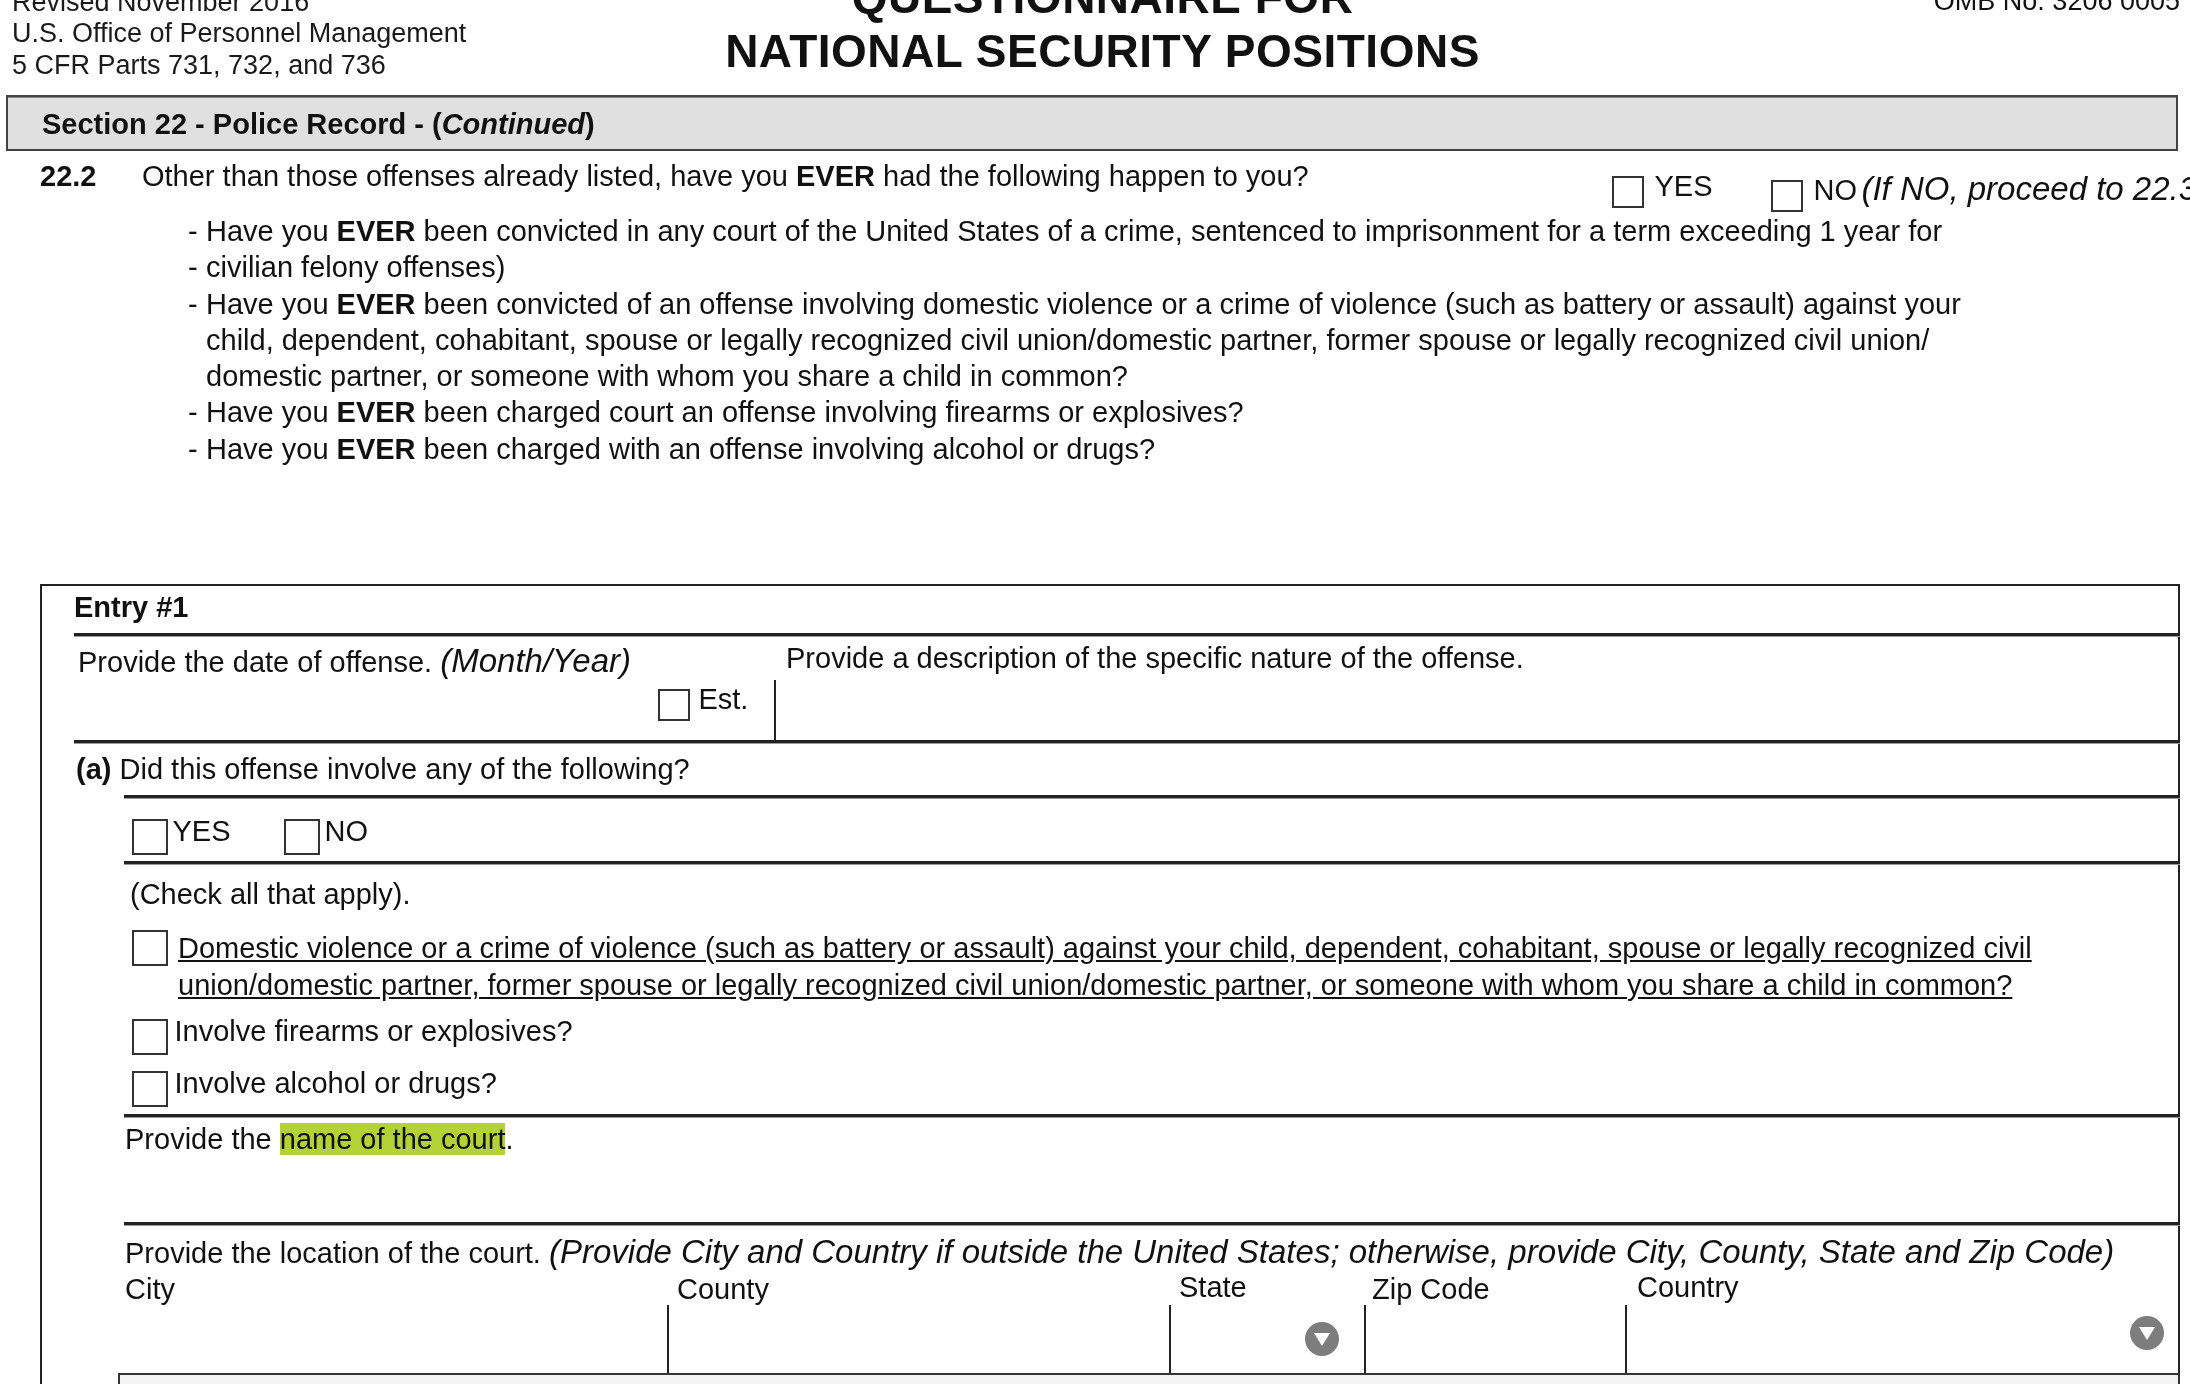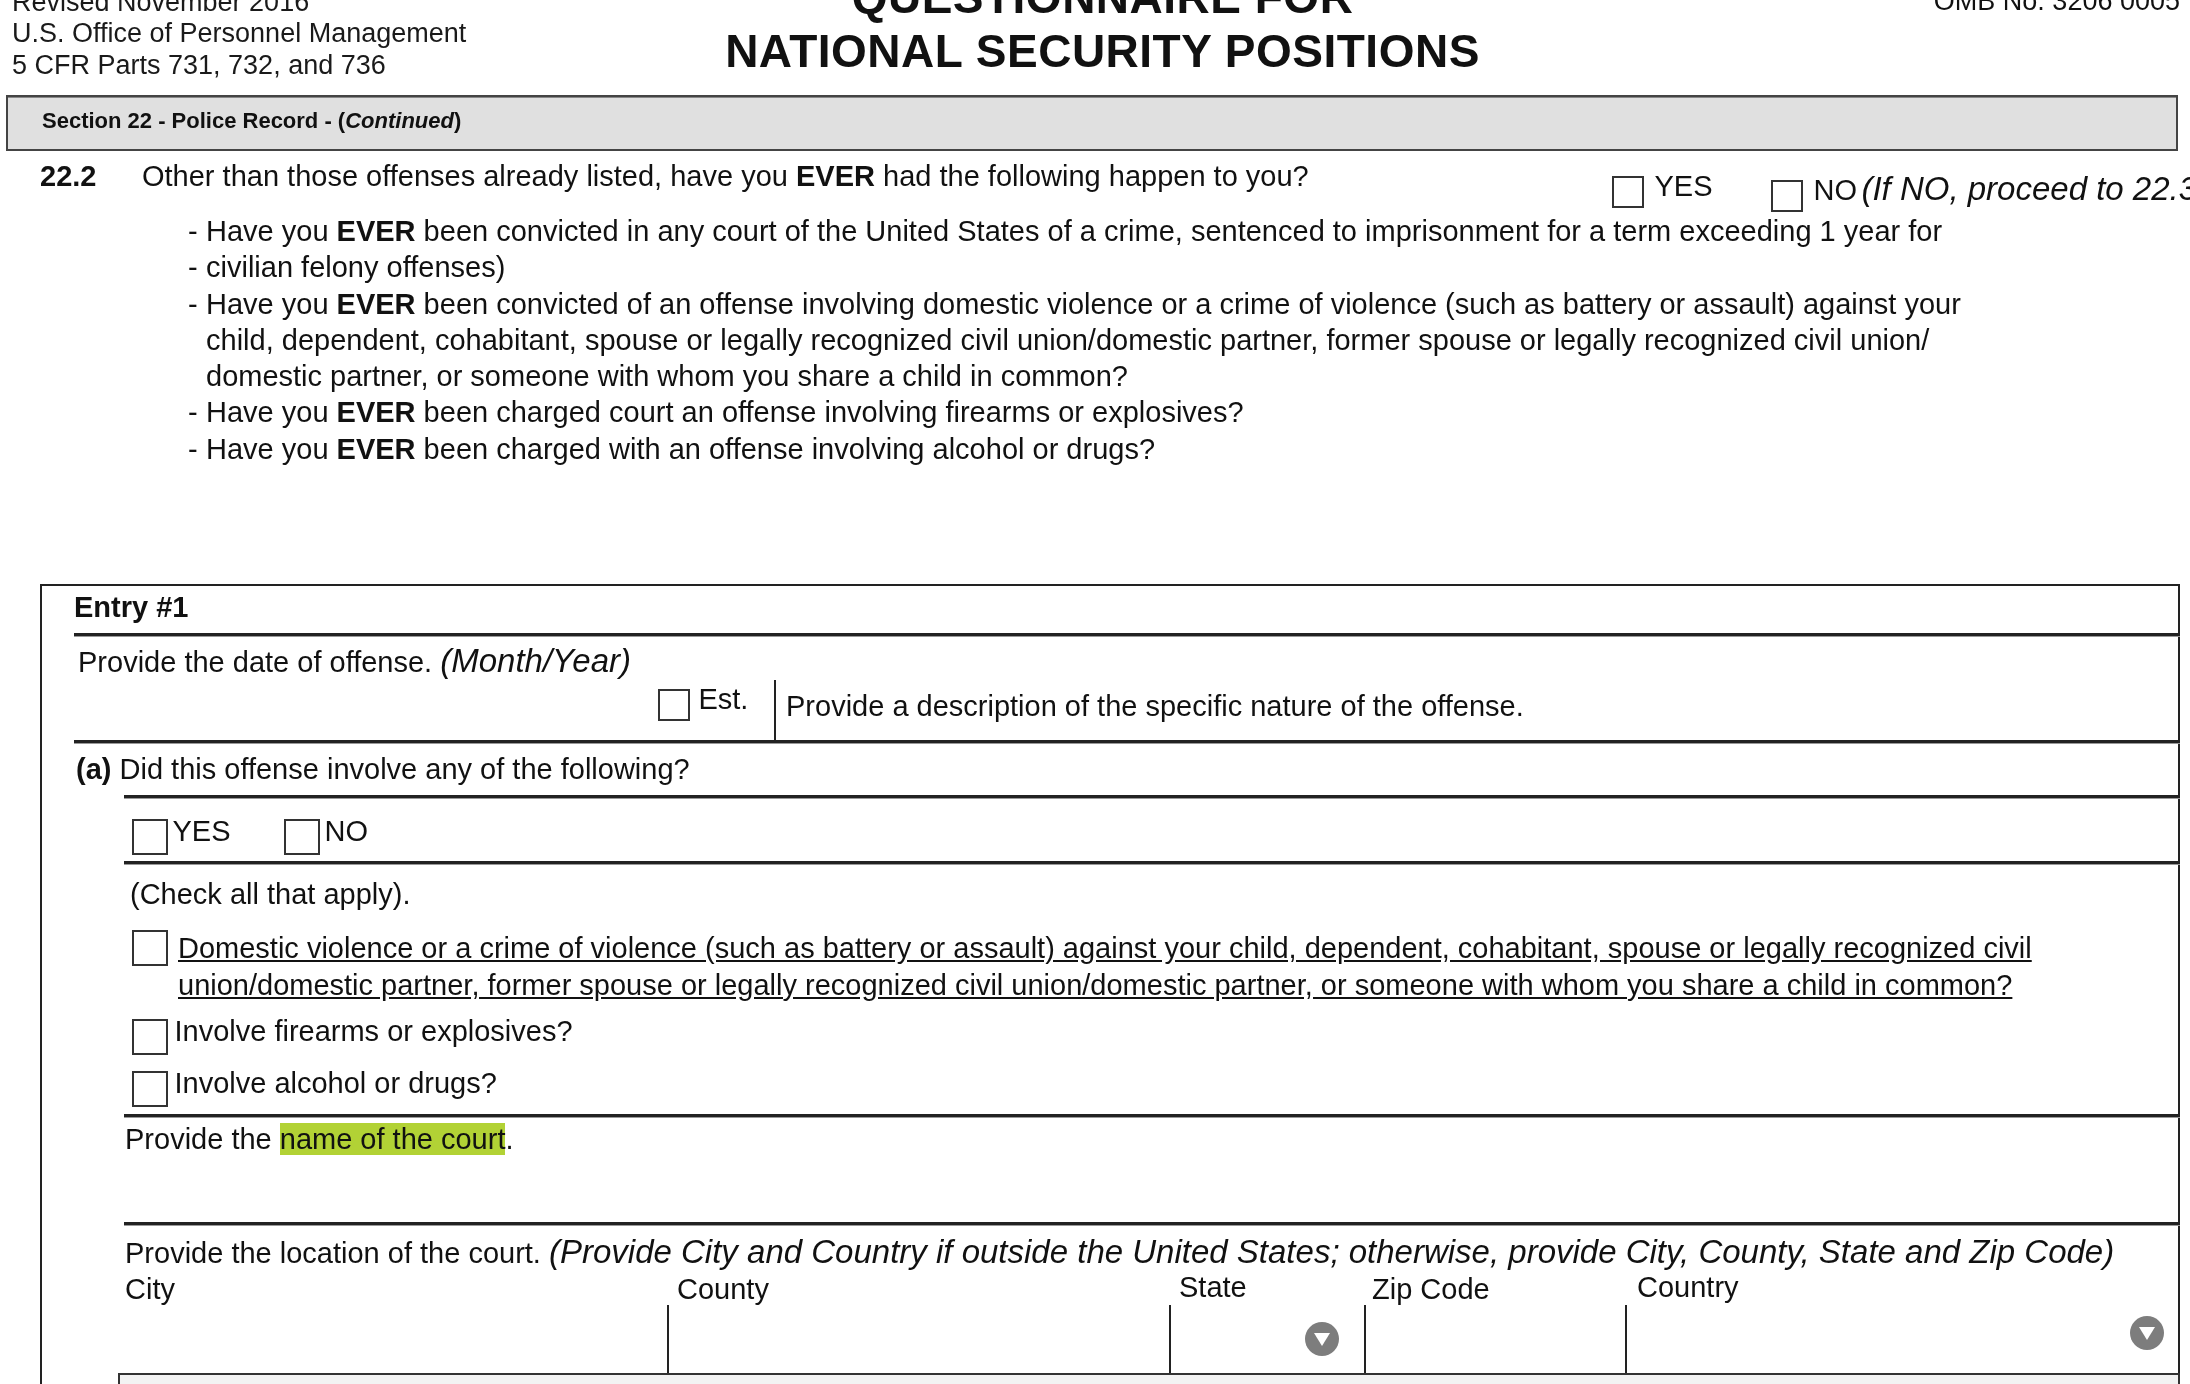--- a/index.html
+++ b/index.html
@@ -9,21 +9,21 @@
   }
   .abs { position:absolute; white-space:nowrap; }
   .hdr-left { left:12px; font-size:27px; line-height:32px; color:#1a1a1a; }
   .title { left:0; width:2205px; text-align:center; font-weight:bold; font-size:46px; line-height:50px; letter-spacing:0.5px; }
   .omb { right:10px; font-size:27px; top:-14px; }
   .section-bar {
     left:6px; top:95px; width:2172px; height:56px;
     background:#e0e0e0; border:2px solid #444; box-sizing:border-box;
     box-shadow: inset 0 1px 0 #888;
   }
-  .section-bar span { position:absolute; left:34px; top:11px; font-size:22px; font-weight:bold; }
+  .section-bar span { position:absolute; left:34px; top:11px; font-size:29px; font-weight:bold; }
   .q-num { left:40px; top:160px; font-size:29px; font-weight:bold; }
   .q-text { left:142px; top:160px; font-size:29px; }
   .cb { display:inline-block; width:32px; height:32px; border:2px solid #333; box-sizing:border-box; background:#fff; vertical-align:middle; }
   .cb-label { font-size:29px; }
   .small-it { font-style:italic; font-size:33px; }
   .bullets { left:188px; top:213px; font-size:29px; line-height:36.3px; }
   .bullets .b { position:relative; padding-left:18px; }
   .bullets .b .dash { position:absolute; left:0; top:0; }
   .entry-box {
     left:40px; top:584px; width:2140px; height:820px;
@@ -104,21 +104,21 @@
 <div class="abs t29 bold" style="left:74px; top:591px;">Entry #1</div>
 <div class="hline" style="left:74px; top:633px; width:2106px;"></div>
 
 <div class="abs t29" style="left:78px; top:642px;"><span>Provide the date of offense. </span><i class="small-it">(Month/Year)</i></div>
 <input class="field" style="left: 78px; top: 680px; width: 560px; height: 50px;" value="">
 <div class="abs" style="left:658px; top:683px;">
   <span class="cb"></span>
   <span class="t29" style="margin-left:4px;">Est.</span>
 </div>
 <div class="vline" style="left:774px; top:680px; height:60px;"></div>
-<div class="abs t29" style="left:786px; top:642px;margin-top:48px;">Provide a description of the specific nature of the offense.</div>
+<div class="abs t29" style="left:786px; top:642px;">Provide a description of the specific nature of the offense.</div>
 <input class="field" style="left: 784px; top: 680px; width: 1380px; height: 55px;" value="">
 <div class="hline" style="left:74px; top:740px; width:2106px;"></div>
 
 <div class="abs t29" style="left:76px; top:753px;"><b>(a)</b> <span>Did this offense involve any of the following?</span></div>
 <div class="hline" style="left:124px; top:795px; width:2056px;"></div>
 
 <div class="abs" style="left:132px; top:815px;">
   <span class="cb" style="width:36px;height:36px;"></span>
   <span class="t29">YES</span>
 </div>

